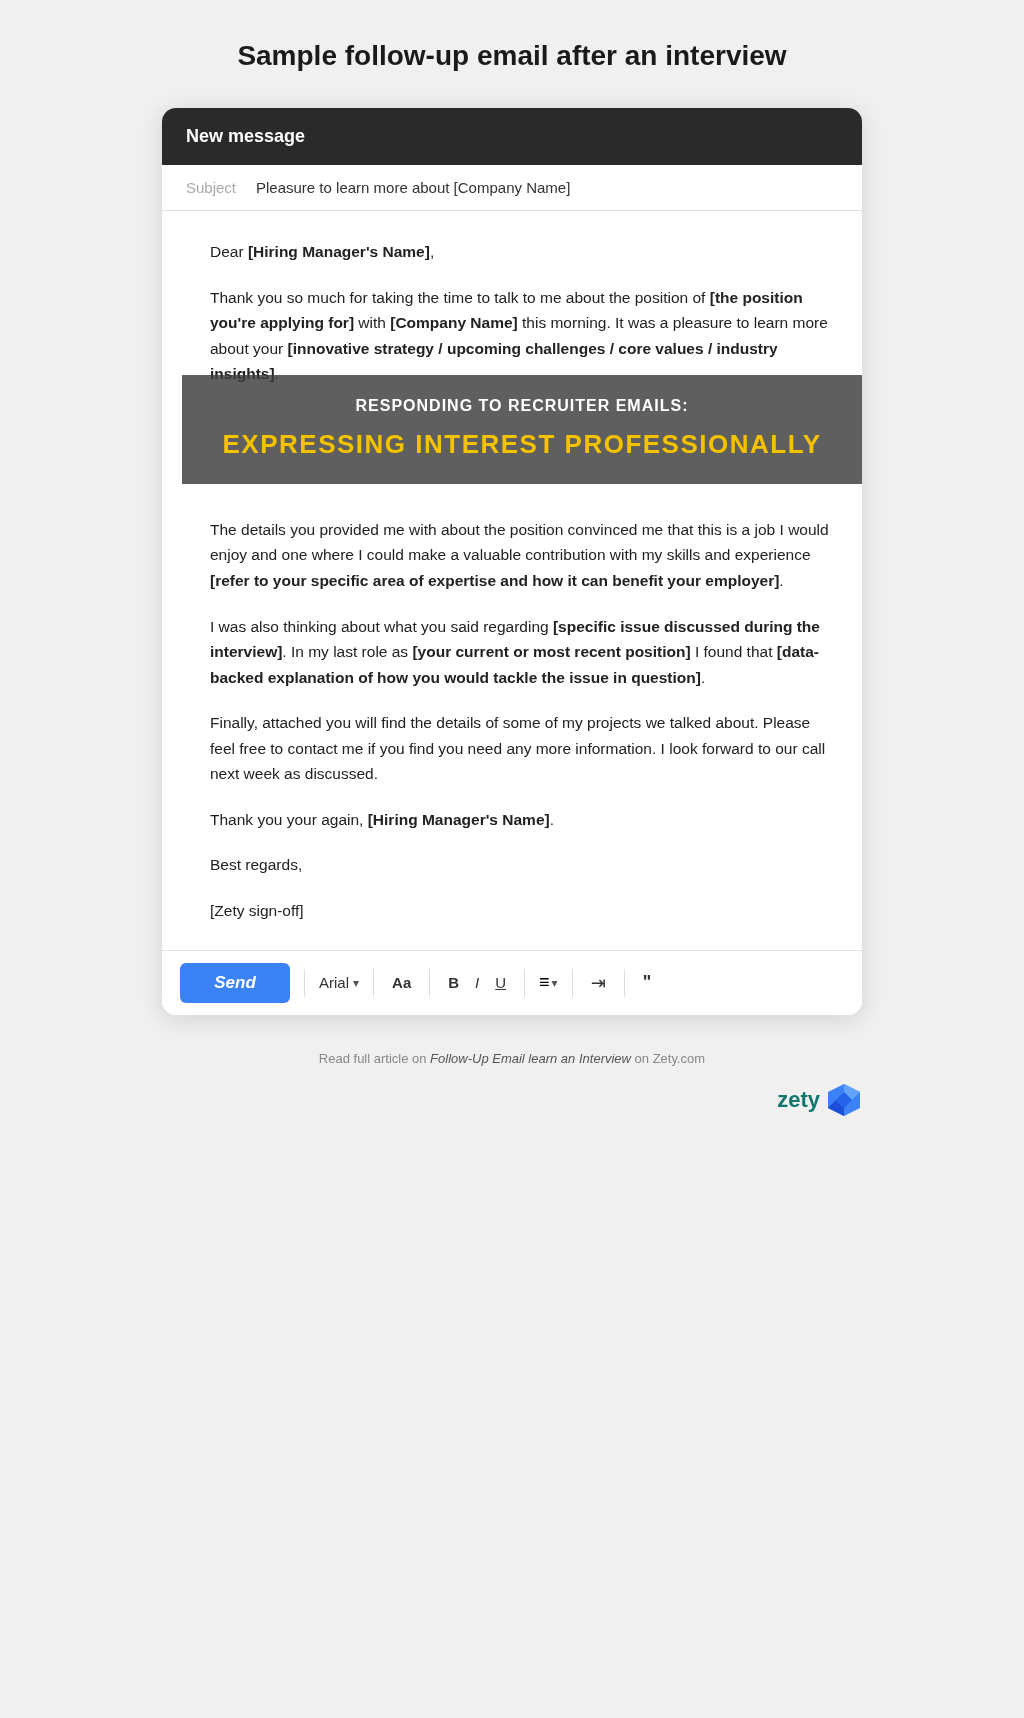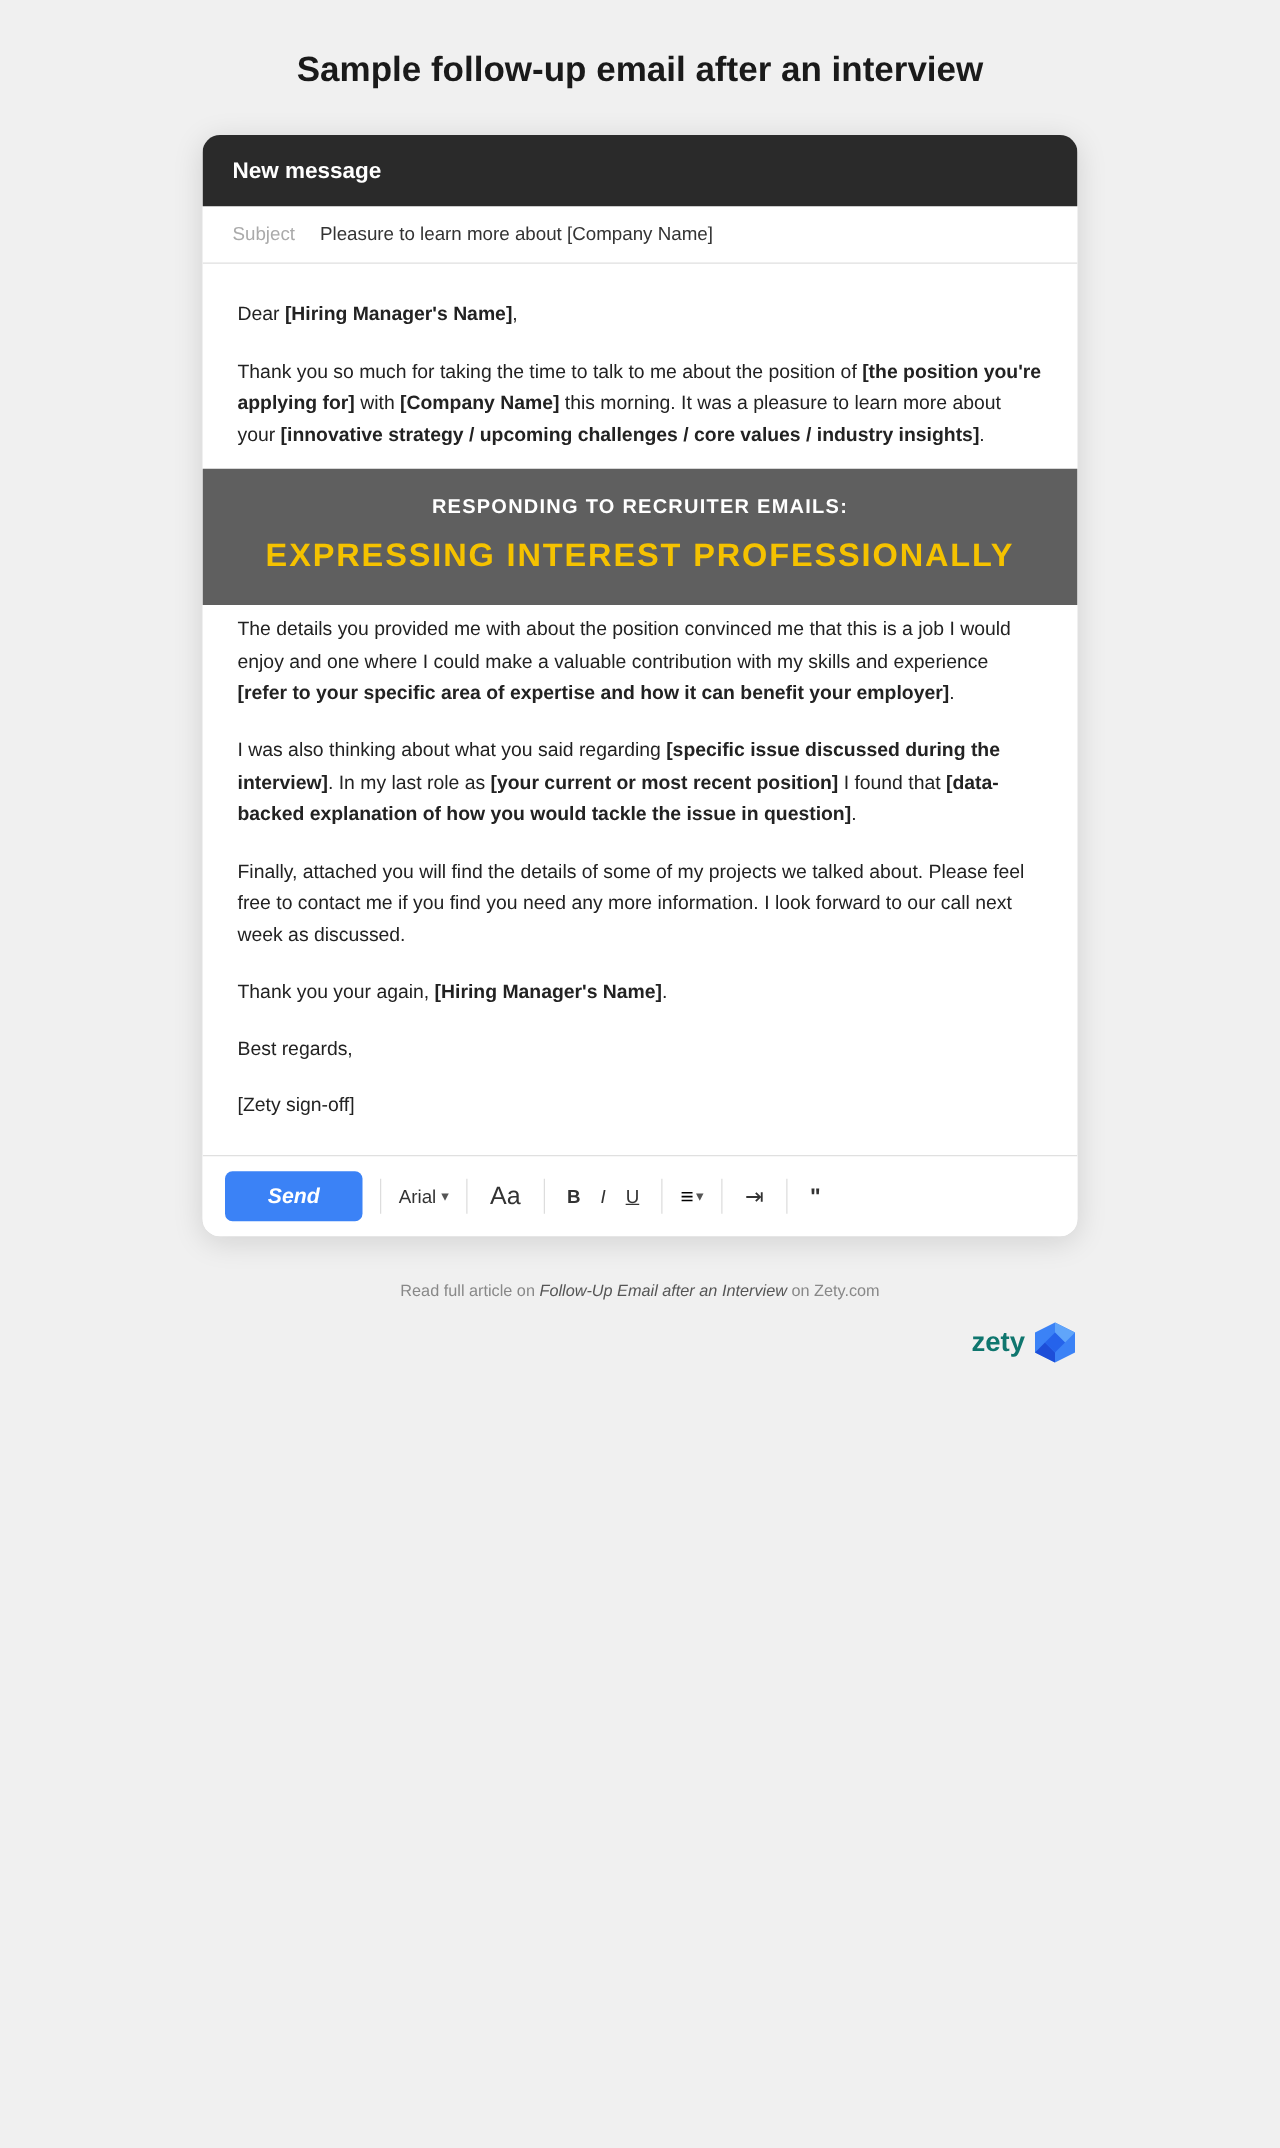--- a/index.html
+++ b/index.html
@@ -57,20 +57,21 @@
       color: #333;
       font-size: 15px;
     }
 
     .email-body {
       padding: 28px 28px 12px 28px;
       position: relative;
       font-size: 15.5px;
       color: #222;
       line-height: 1.65;
+      margin-left: 20px;
     }
 
     .email-body p {
       margin-bottom: 20px;
     }
 
     .bold-bracket {
       font-weight: 700;
     }
 
@@ -140,23 +141,23 @@
       color: #333;
       cursor: pointer;
     }
 
     .toolbar-arrow {
       font-size: 12px;
       color: #555;
     }
 
     .toolbar-aa {
-      font-size: 20px;
-      color: #333;
-      font-weight: 400;
+      font-size: 15px;
+      color: #333;
+      font-weight: 700;
       margin: 0 4px;
     }
 
     .toolbar-icon {
       font-size: 15px;
       color: #333;
       margin: 0 4px;
       cursor: pointer;
     }
 
@@ -275,21 +276,21 @@
     </div>
     <div class="toolbar-sep"></div>
     <span class="toolbar-icon" style="font-size:18px;">⇥</span>
     <div class="toolbar-sep"></div>
     <span class="toolbar-icon" style="font-size:18px; font-weight:700;">"</span>
   </div>
 
 </div>
 
 <div class="footer-text">
-  <span>Read full article on </span><em>Follow-Up Email after an Interview</em><span> on Zety.com</span>
+  <span>Read full article on </span><em>Follow-Up Email learn an Interview</em><span> on Zety.com</span>
 </div>
 
 <div class="zety-logo">
   <span class="zety-word">zety</span>
   <svg class="zety-icon" viewBox="0 0 36 36" xmlns="http://www.w3.org/2000/svg">
     <polygon points="18,2 34,10 34,26 18,34 2,26 2,10" fill="#3b82f6"></polygon>
     <polygon points="18,2 34,10 26,18 18,10" fill="#60a5fa"></polygon>
     <polygon points="18,34 2,26 10,18 18,26" fill="#1d4ed8"></polygon>
     <polygon points="18,10 26,18 18,26 10,18" fill="#2563eb"></polygon>
   </svg>

